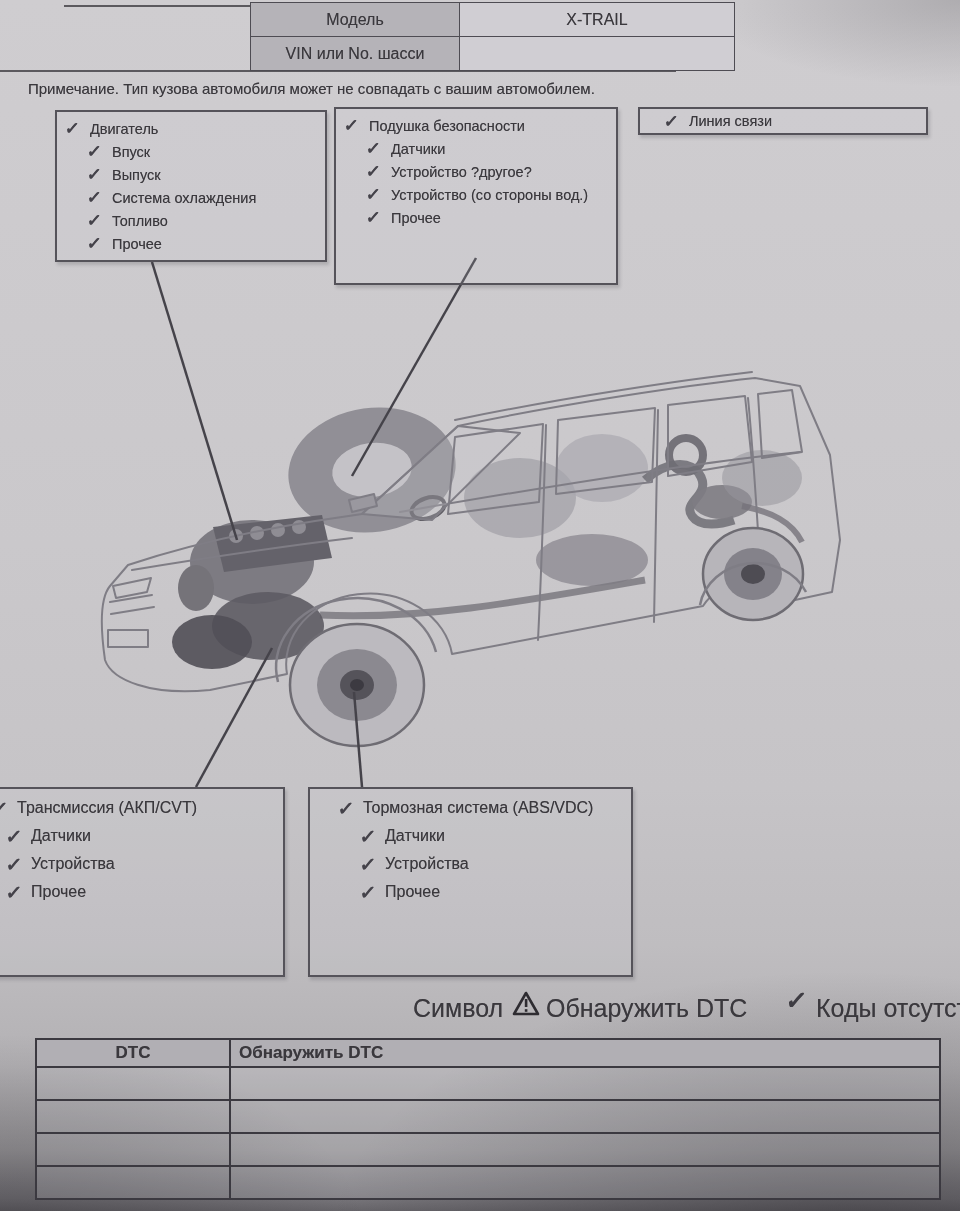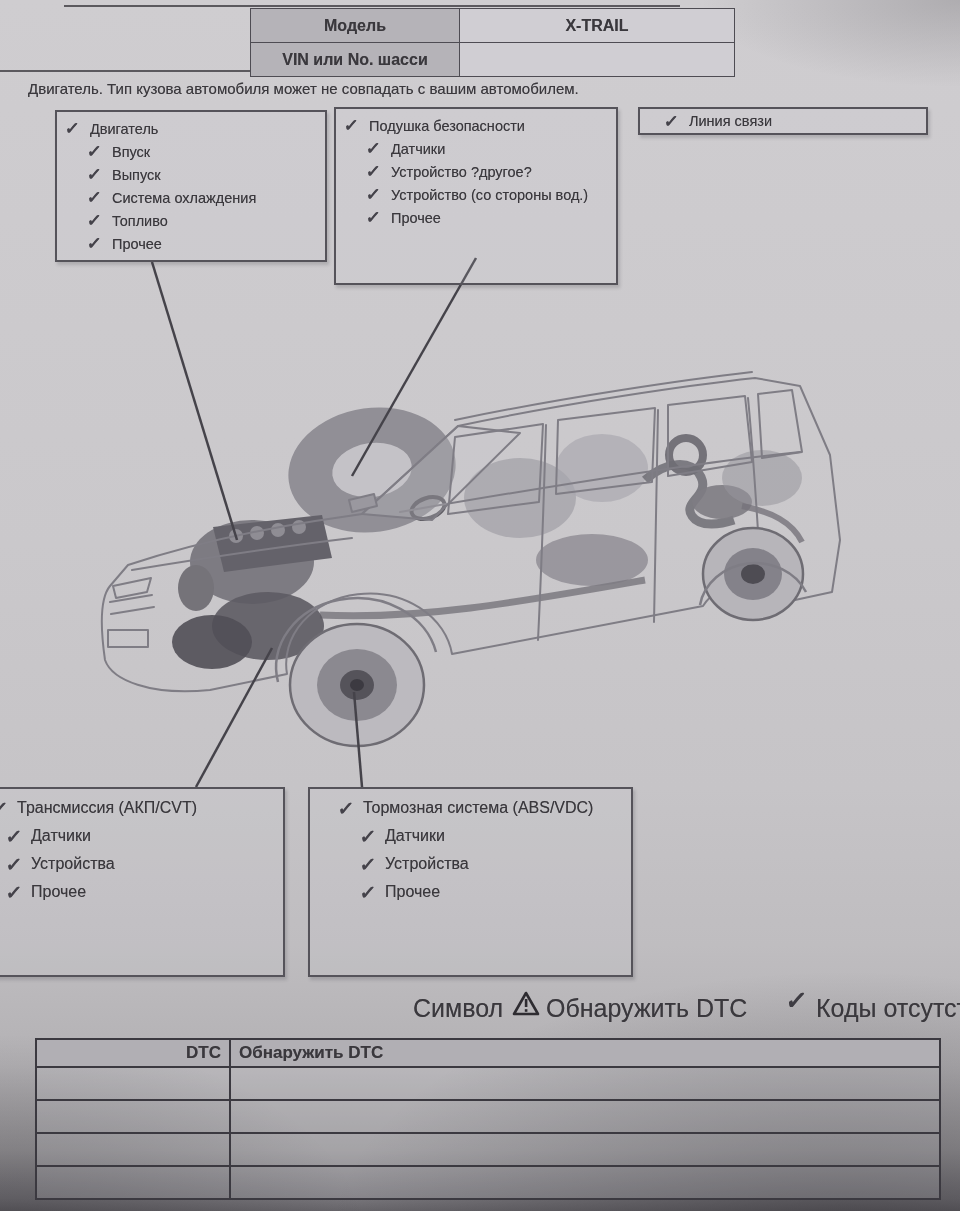--- a/index.html
+++ b/index.html
@@ -8,21 +8,21 @@
     font-family:"Liberation Sans", sans-serif; color:#3a383d;
     text-shadow:0 0 0.6px rgba(58,56,61,0.55);
     background:
       radial-gradient(45% 12% at 100% 0%, rgba(60,58,63,0.22) 0%, rgba(60,58,63,0) 60%),
       radial-gradient(90% 38% at 88% 103%, rgba(30,28,33,0.42) 0%, rgba(30,28,33,0) 60%),
       radial-gradient(70% 32% at 0% 103%, rgba(30,28,33,0.36) 0%, rgba(30,28,33,0) 55%),
       linear-gradient(180deg,#cfcdd0 0%,#cac8cb 45%,#c6c4c7 65%,#bfbdc0 78%,#b3b1b4 88%,#9b999c 95%,#78767b 99%,#67656a 100%);
   }
   .rule { position:absolute; height:2px; background:#5b595e; }
 
-  table.header-table { position:absolute; left:250px; top:8px; border-collapse:collapse;font-weight:bold; }
+  table.header-table { position:absolute; left:250px; top:2px; border-collapse:collapse; }
   table.header-table td { border:1.5px solid #4e4c53; height:33px; font-size:16px; text-align:center; padding:0 6px; }
   td.hcell-label { width:196px; background:#b5b3b8; }
   td.hcell-value { width:262px; background:#d0ced3; }
 
   .note { position:absolute; left:28px; top:80px; font-size:15px; }
 
   .box { position:absolute; border:2px solid #55535a; box-sizing:border-box;
          padding:5px 8px; background:rgba(210,208,213,0.15);
          box-shadow:2px 3px 3px rgba(70,68,74,0.22); }
   .check-row { display:flex; align-items:center; gap:7px; height:23px; font-size:14.5px; white-space:nowrap; }
@@ -33,21 +33,21 @@
   .box.big .tick { font-size:19px; }
 
   .legend-text { position:absolute; font-size:25px; white-space:nowrap; }
   .legend-tick { position:absolute; font-size:25px; font-weight:700; color:#3e3c43; transform:skewX(-8deg); }
   .warn-icon { position:absolute; left:512px; top:991px; }
 
   table.dtc { position:absolute; left:35px; top:1038px; border-collapse:collapse;
               background:rgba(212,210,215,0.18); }
   table.dtc th, table.dtc td { border:2px solid #3b3940; font-size:17px; font-weight:600; padding:0 8px; }
   table.dtc th { height:26px; background:#b1afb4; }
-  th.col-code { width:176px; text-align:right; }
+  th.col-code { width:176px; text-align:center; }
   th.col-desc { width:692px; text-align:left; }
   table.dtc td { height:31px; }
 
   svg.diagram { position:absolute; left:0; top:0; pointer-events:none; }
 </style>
 </head>
 <body>
 
 <div class="page">
 
@@ -60,21 +60,21 @@
       <td class="hcell-label">Модель</td>
       <td class="hcell-value">X-TRAIL</td>
     </tr>
     <tr>
       <td class="hcell-label">VIN или No. шасси</td>
       <td class="hcell-value"></td>
     </tr>
   </tbody>
     </table>
 
-  <div class="note">Двигатель. Тип кузова автомобиля может не совпадать с вашим автомобилем.</div>
+  <div class="note">Примечание. Тип кузова автомобиля может не совпадать с вашим автомобилем.</div>
 
   <svg class="diagram" width="960" height="1211" viewBox="0 0 960 1211">
     <g>
       <ellipse cx="372" cy="470" rx="84" ry="62" fill="#918f96" transform="rotate(-8 372 470)"></ellipse>
       <ellipse cx="372" cy="470" rx="40" ry="27" fill="#c4c2c7" transform="rotate(-8 372 470)"></ellipse>
       <ellipse cx="520" cy="498" rx="56" ry="40" fill="#a3a1a8" opacity="0.75"></ellipse>
       <ellipse cx="602" cy="468" rx="46" ry="34" fill="#a8a6ad" opacity="0.65"></ellipse>
       <ellipse cx="592" cy="560" rx="56" ry="26" fill="#8d8b92" opacity="0.8"></ellipse>
       <path d="M320,615 C420,620 520,602 645,580" stroke="#7b7980" stroke-width="7" fill="none" opacity="0.85"></path>
       <circle cx="686" cy="455" r="17" stroke="#6a6870" stroke-width="8" fill="none" opacity="0.9"></circle>

